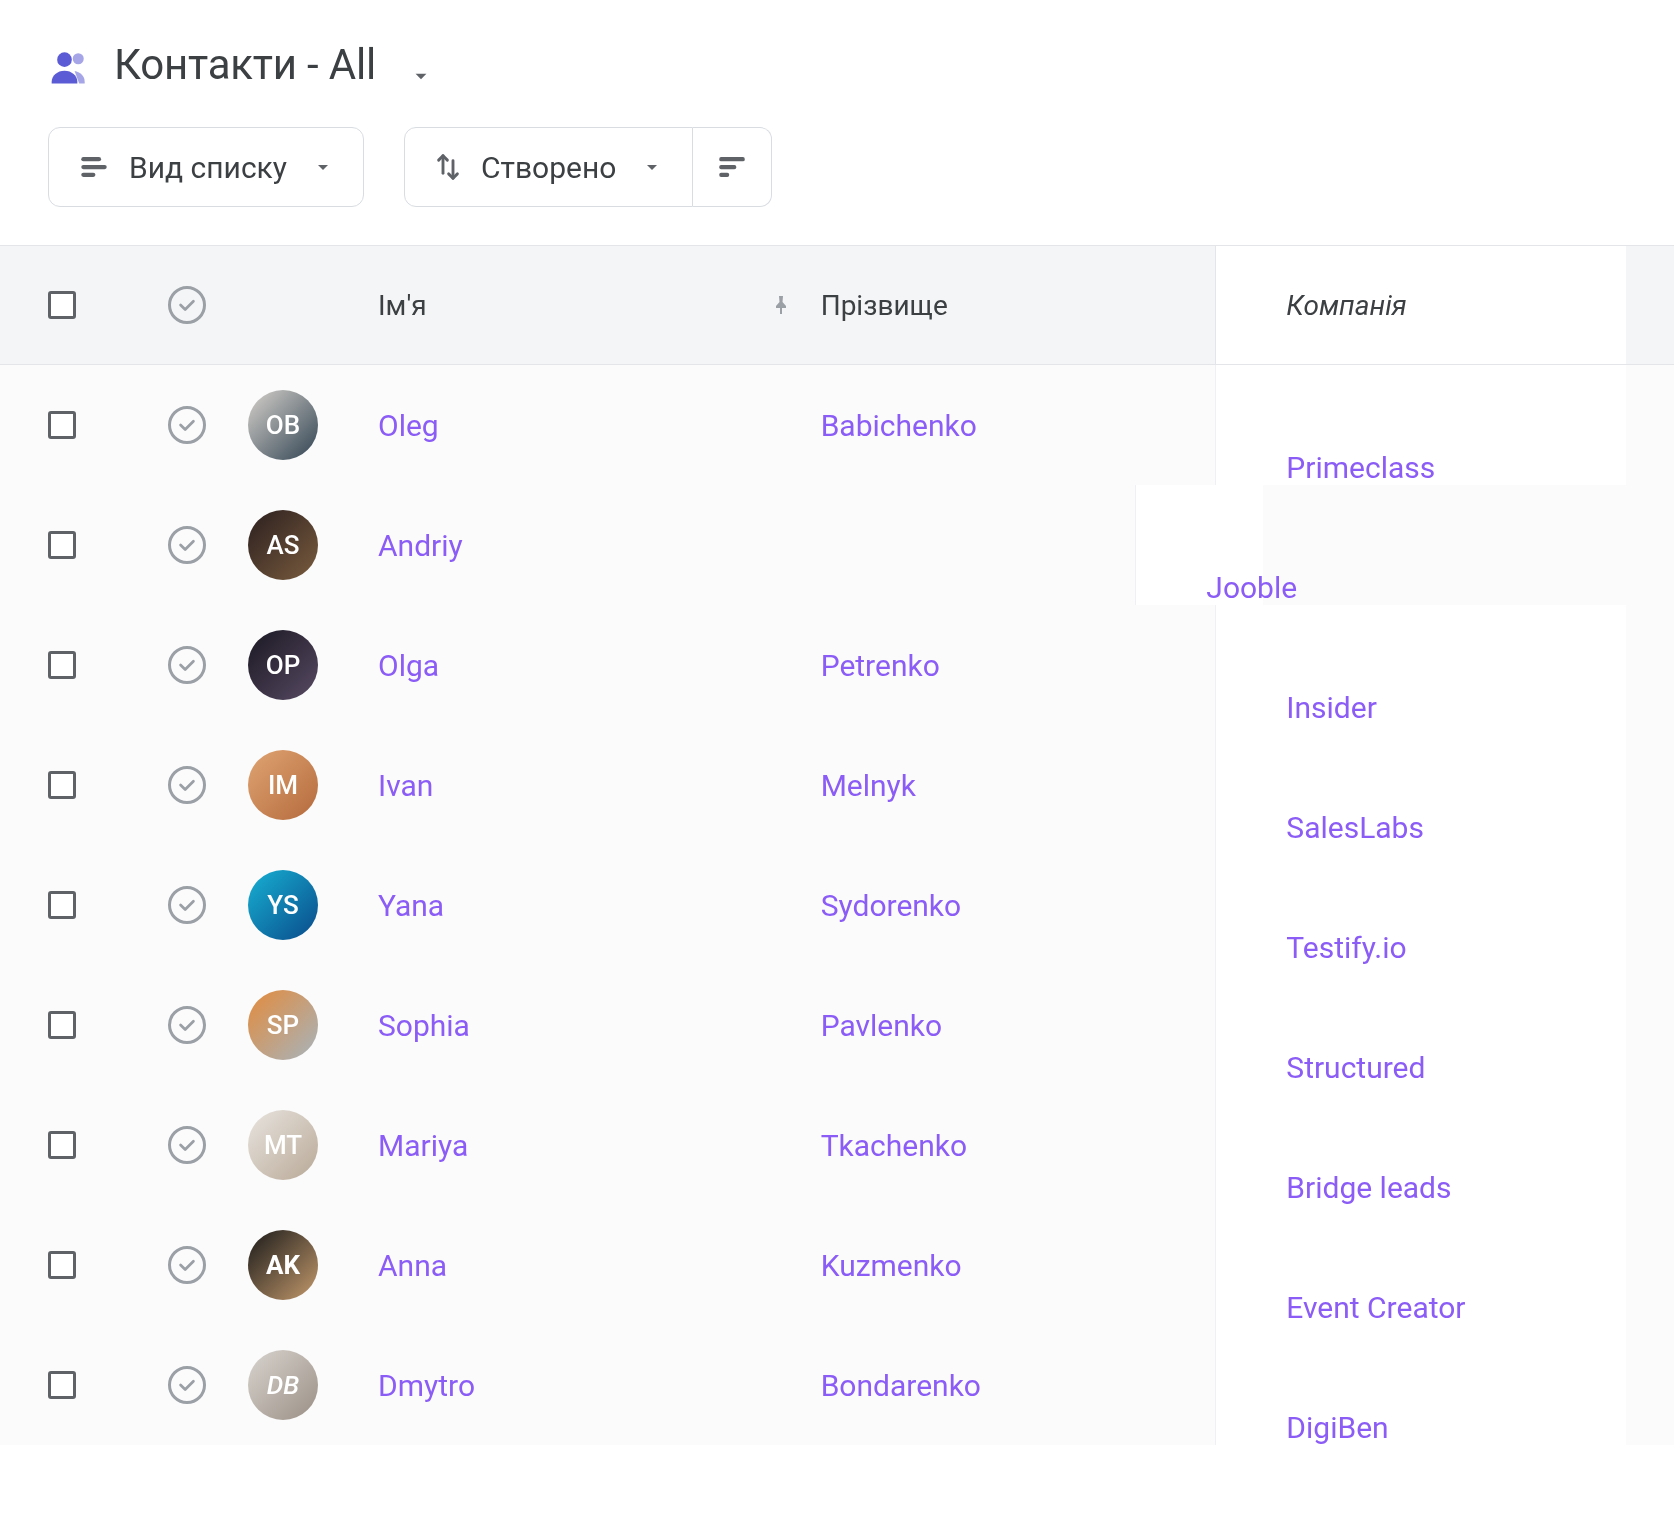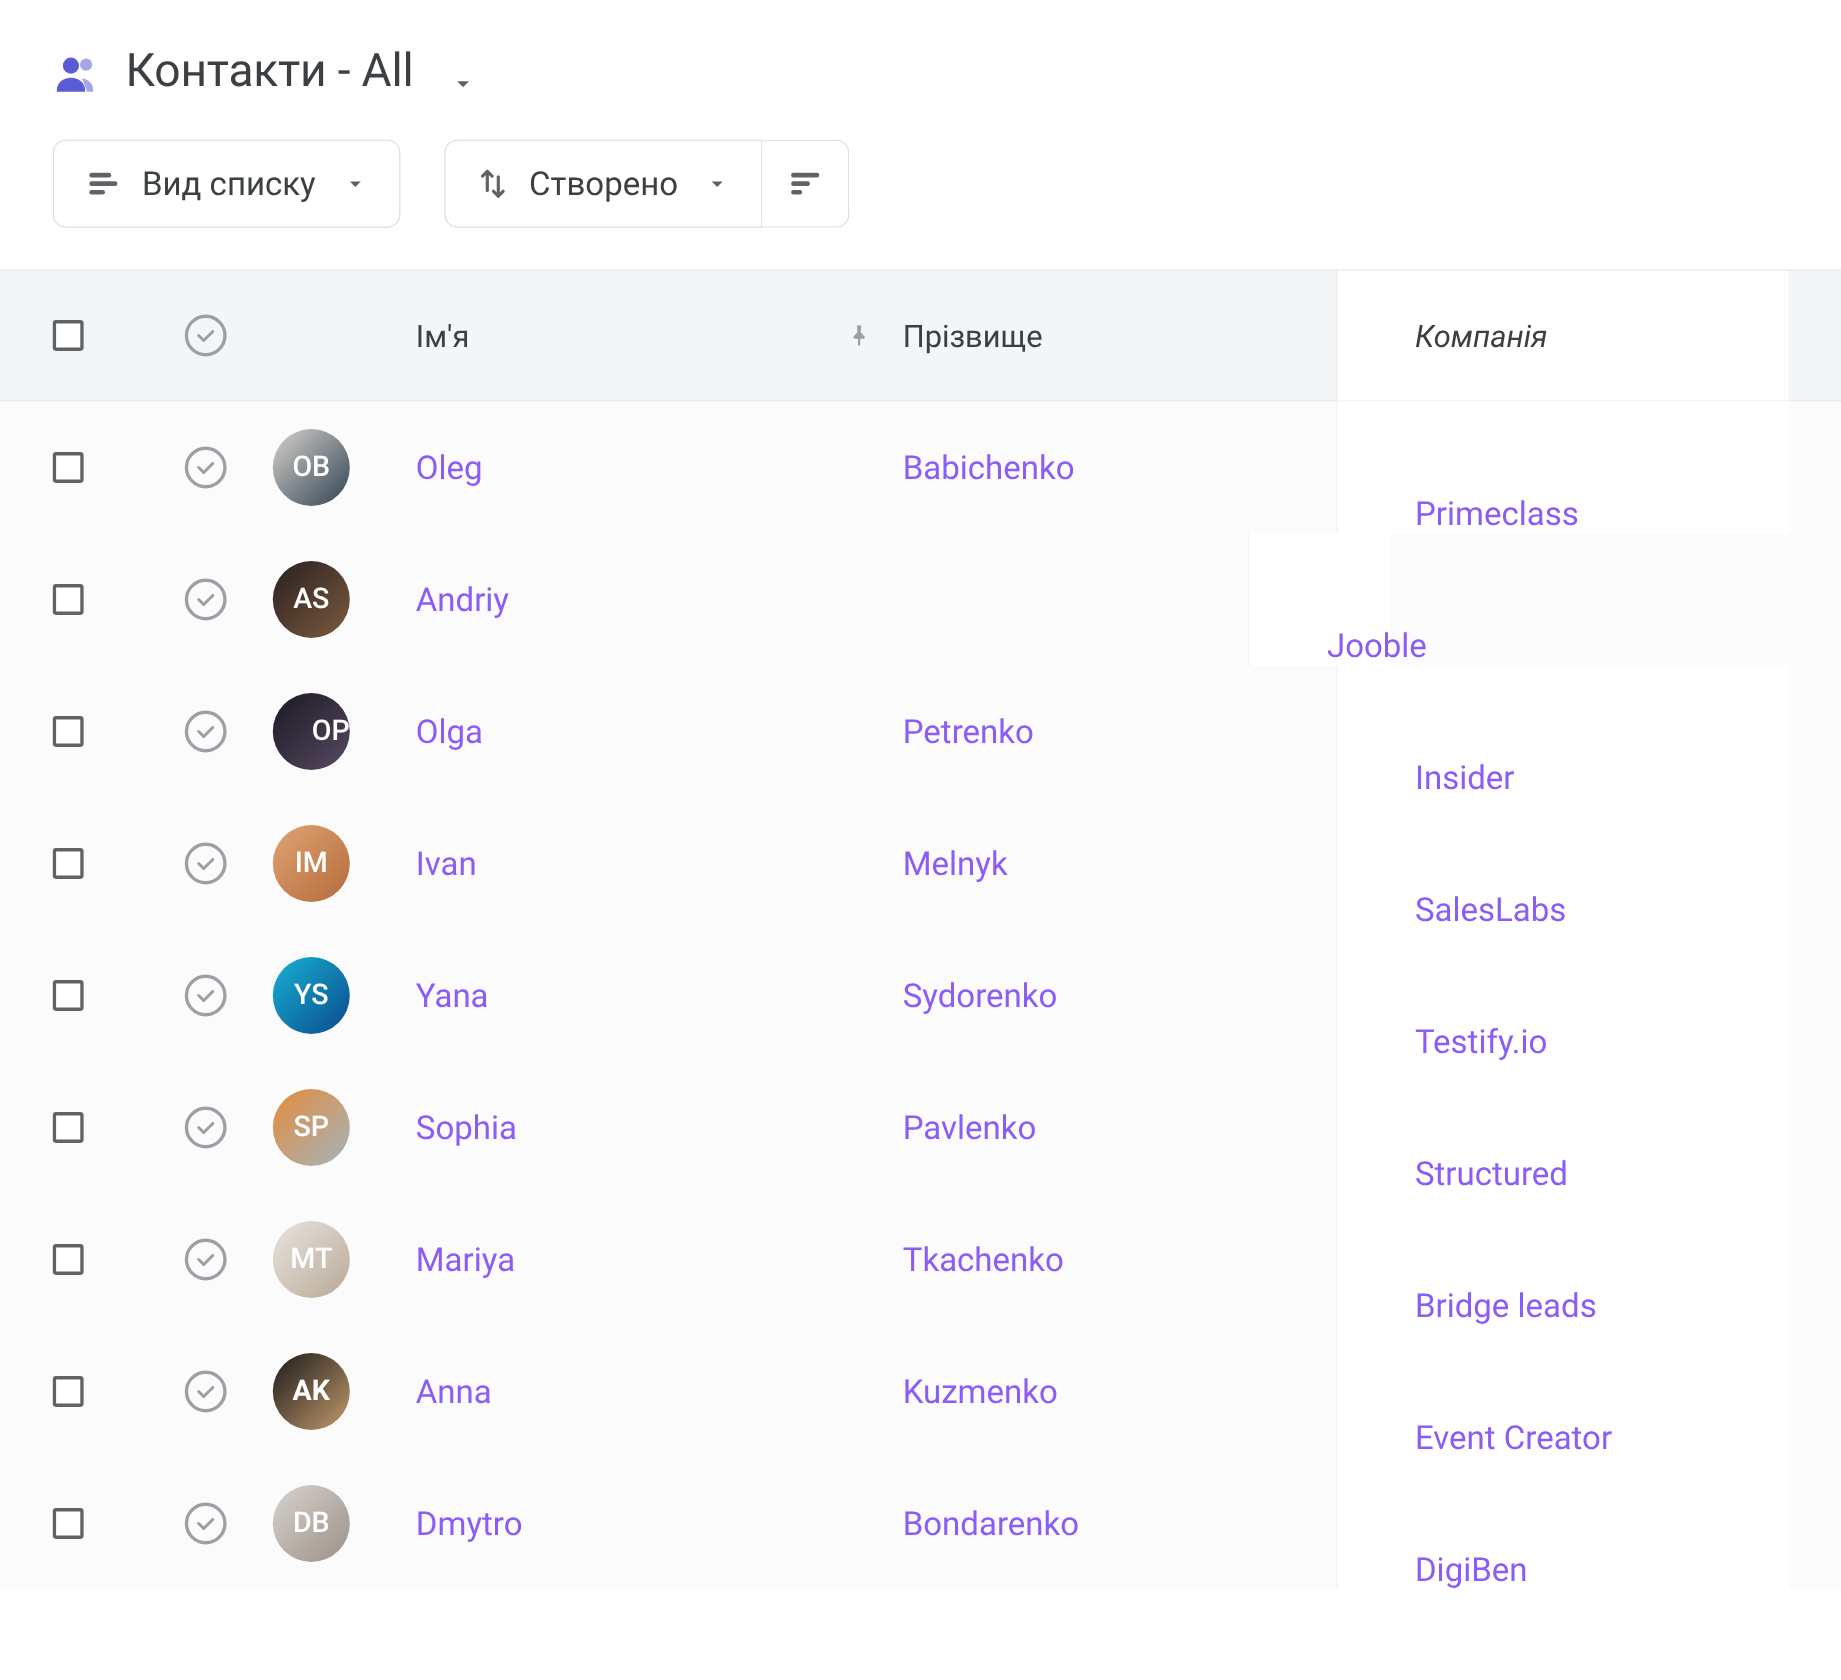--- a/index.html
+++ b/index.html
@@ -140,27 +140,27 @@
     margin-left:-48px;
     padding-left:70px;
   }
   .avatar {
     width: 70px; height: 70px; border-radius: 50%;
     display:flex; align-items:center; justify-content:center;
     font-size: 26px; font-weight: 500; color:#fff;
   }
   .av0{background:linear-gradient(135deg,#d7d2cc,#304352);}
   .av1{background:linear-gradient(135deg,#2b1f1f,#7a5c3e);}
-  .av2{background:linear-gradient(135deg,#1b1822,#574a63);justify-content:flex-end;}
+  .av2{background:linear-gradient(135deg,#1b1822,#574a63);}
   .av3{background:linear-gradient(135deg,#e0a472,#b46a3c);}
   .av4{background:linear-gradient(135deg,#17b1d4,#0a4a8a);}
   .av5{background:linear-gradient(135deg,#e38b3c,#a6b4bd);}
   .av6{background:linear-gradient(135deg,#e8e4df,#b9a997);}
   .av7{background:linear-gradient(135deg,#1a1a1a,#c49a6c);font-weight:bold;}
-  .av8{background:linear-gradient(135deg,#d9d4cf,#9a8f85);}
+  .av8{background:linear-gradient(135deg,#d9d4cf,#9a8f85);font-style:italic;}
 </style>
 </head>
 <body>
 
 <div class="page">
 
   <div class="title-row">
     <span class="contacts-icon">
       <svg viewBox="0 0 24 24" width="44" height="44" fill="currentColor">
         <circle cx="9" cy="8" r="4"></circle>

